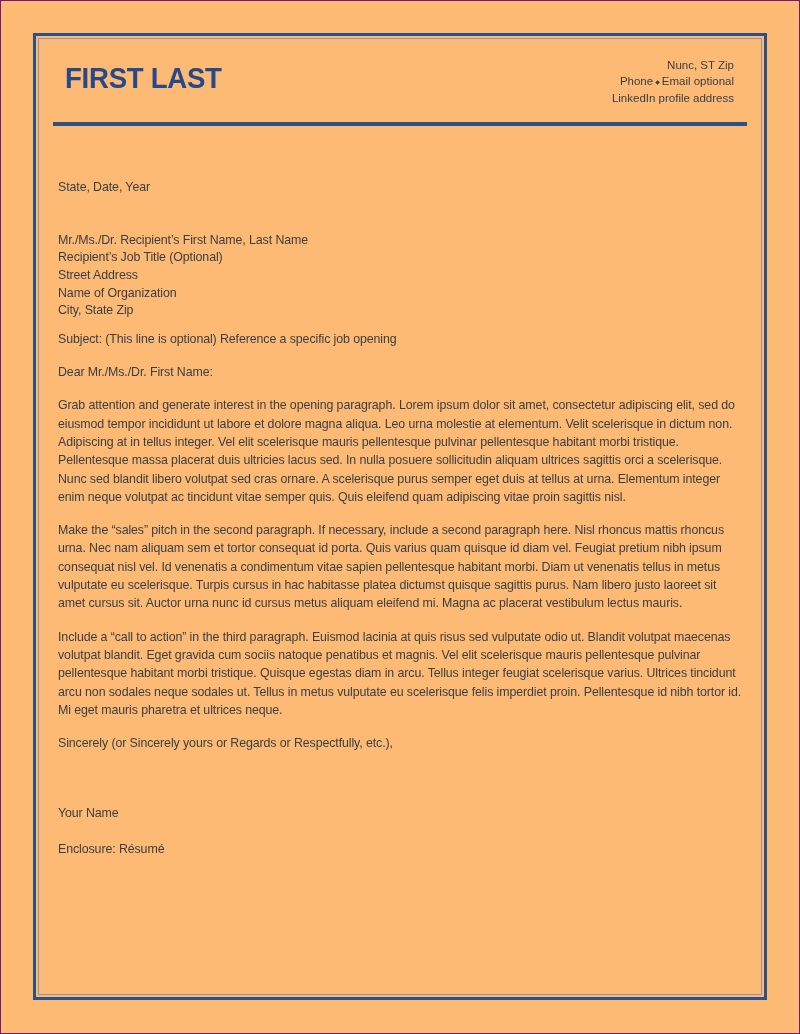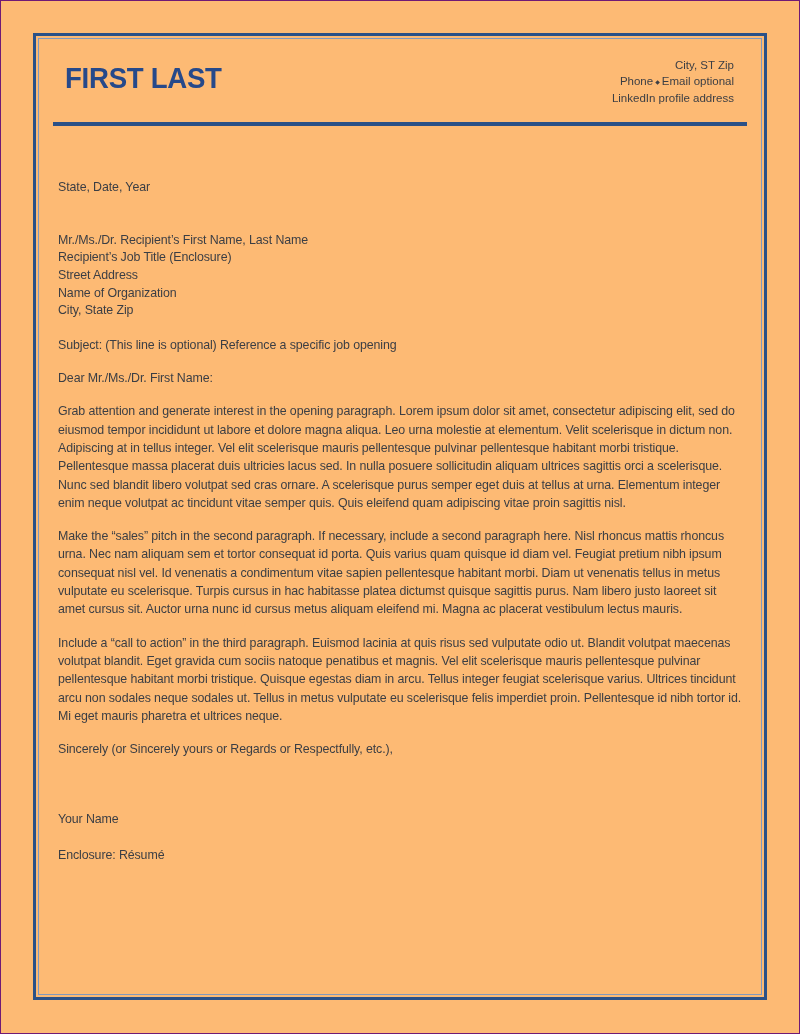--- a/index.html
+++ b/index.html
@@ -66,49 +66,49 @@
   }
   .letter {
     margin: 52px 5px 0 5px;
     font-size: 12.4px;
     line-height: 18.3px;
     letter-spacing: -0.1px;
     color: #3b3e44;
   }
   .letter p { margin: 0 0 15px 0; }
   .date { margin-bottom: 36px !important; }
-  .recipient { line-height: 17.6px; margin-bottom: 16px; }
+  .recipient { line-height: 17.6px; margin-bottom: 10px; }
   .closing { margin-bottom: 52px !important; }
   .signature { margin-bottom: 17px !important; }
 </style>
 </head>
 <body>
 
 <div class="page">
   <div class="frame-outer">
     <div class="frame-inner">
       <div class="content">
 
         <div class="header">
           <h1 class="title">FIRST LAST</h1>
           <div class="contact">
-            <div>City, ST Zip</div>
+            <div>Nunc, ST Zip</div>
             <div><span>Phone</span><span class="sep">◆</span><span>Email optional</span></div>
             <div>LinkedIn profile address</div>
           </div>
         </div>
 
         <div class="rule"></div>
 
         <div class="letter">
           <p class="date">State, Date, Year</p>
 
           <div class="recipient">
             <div>Mr./Ms./Dr. Recipient’s First Name, Last Name</div>
-            <div>Recipient’s Job Title (Enclosure)</div>
+            <div>Recipient’s Job Title (Optional)</div>
             <div>Street Address</div>
             <div>Name of Organization</div>
             <div>City, State Zip</div>
           </div>
 
           <p>Subject: (This line is optional) Reference a specific job opening</p>
 
           <p>Dear Mr./Ms./Dr. First Name:</p>
 
           <p>Grab attention and generate interest in the opening paragraph. Lorem ipsum dolor sit amet, consectetur adipiscing elit, sed do eiusmod tempor incididunt ut labore et dolore magna aliqua. Leo urna molestie at elementum. Velit scelerisque in dictum non. Adipiscing at in tellus integer. Vel elit scelerisque mauris pellentesque pulvinar pellentesque habitant morbi tristique. Pellentesque massa placerat duis ultricies lacus sed. In nulla posuere sollicitudin aliquam ultrices sagittis orci a scelerisque. Nunc sed blandit libero volutpat sed cras ornare. A scelerisque purus semper eget duis at tellus at urna. Elementum integer enim neque volutpat ac tincidunt vitae semper quis. Quis eleifend quam adipiscing vitae proin sagittis nisl.</p>

